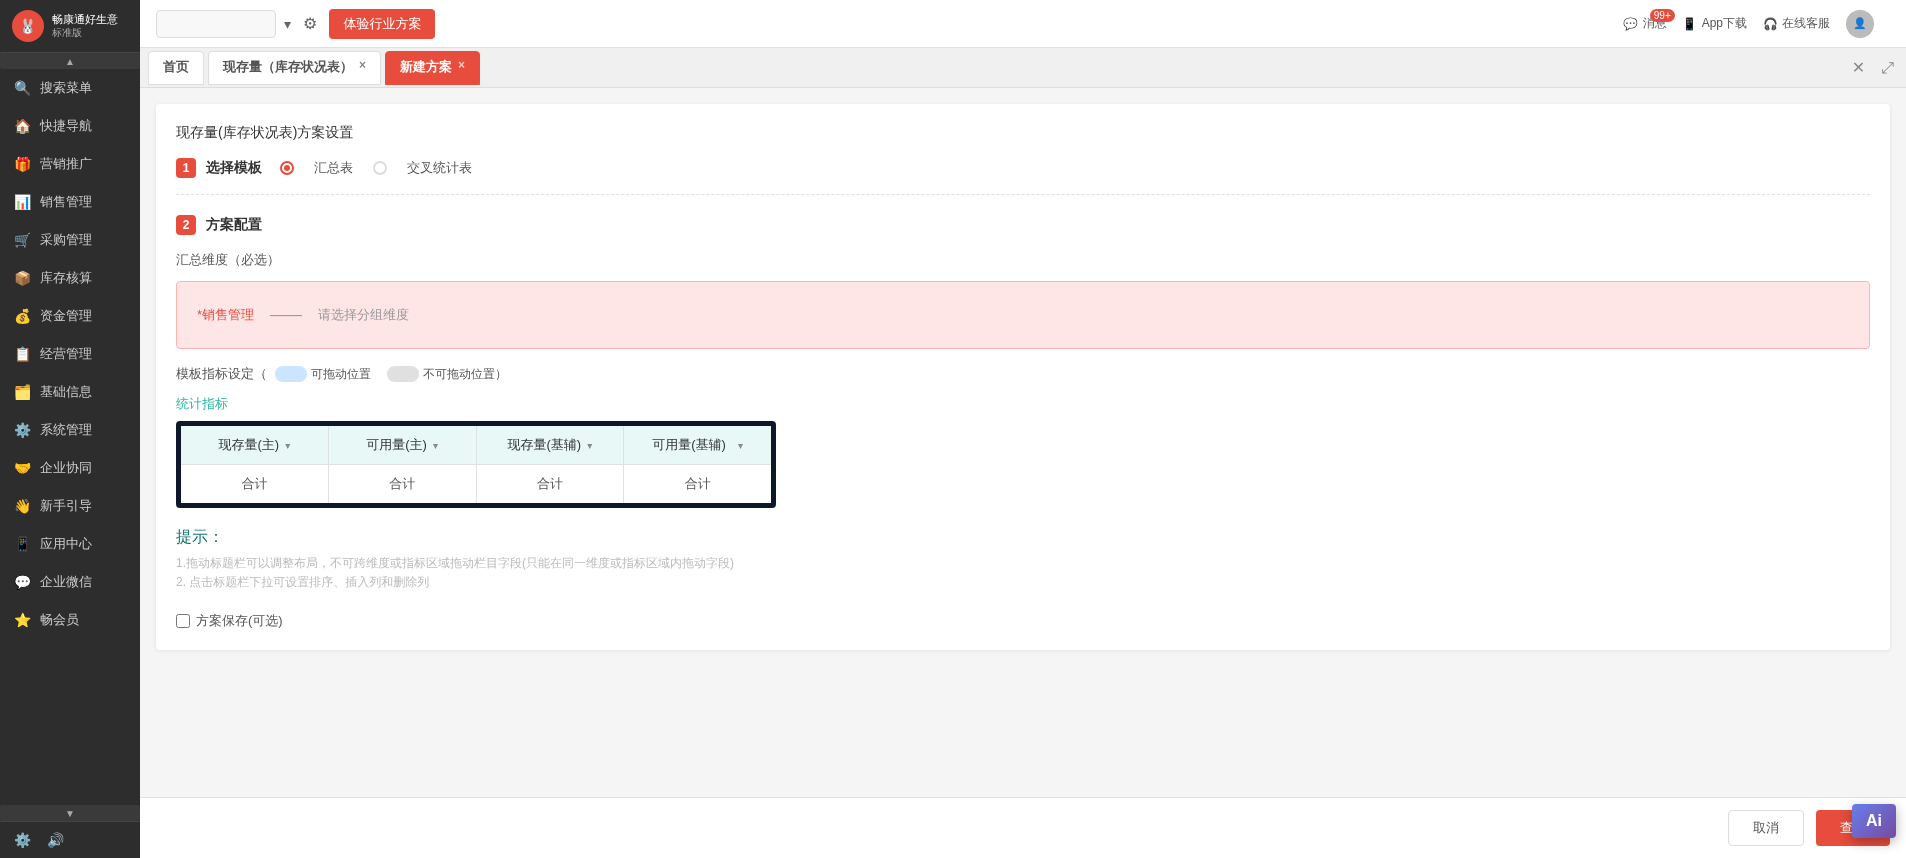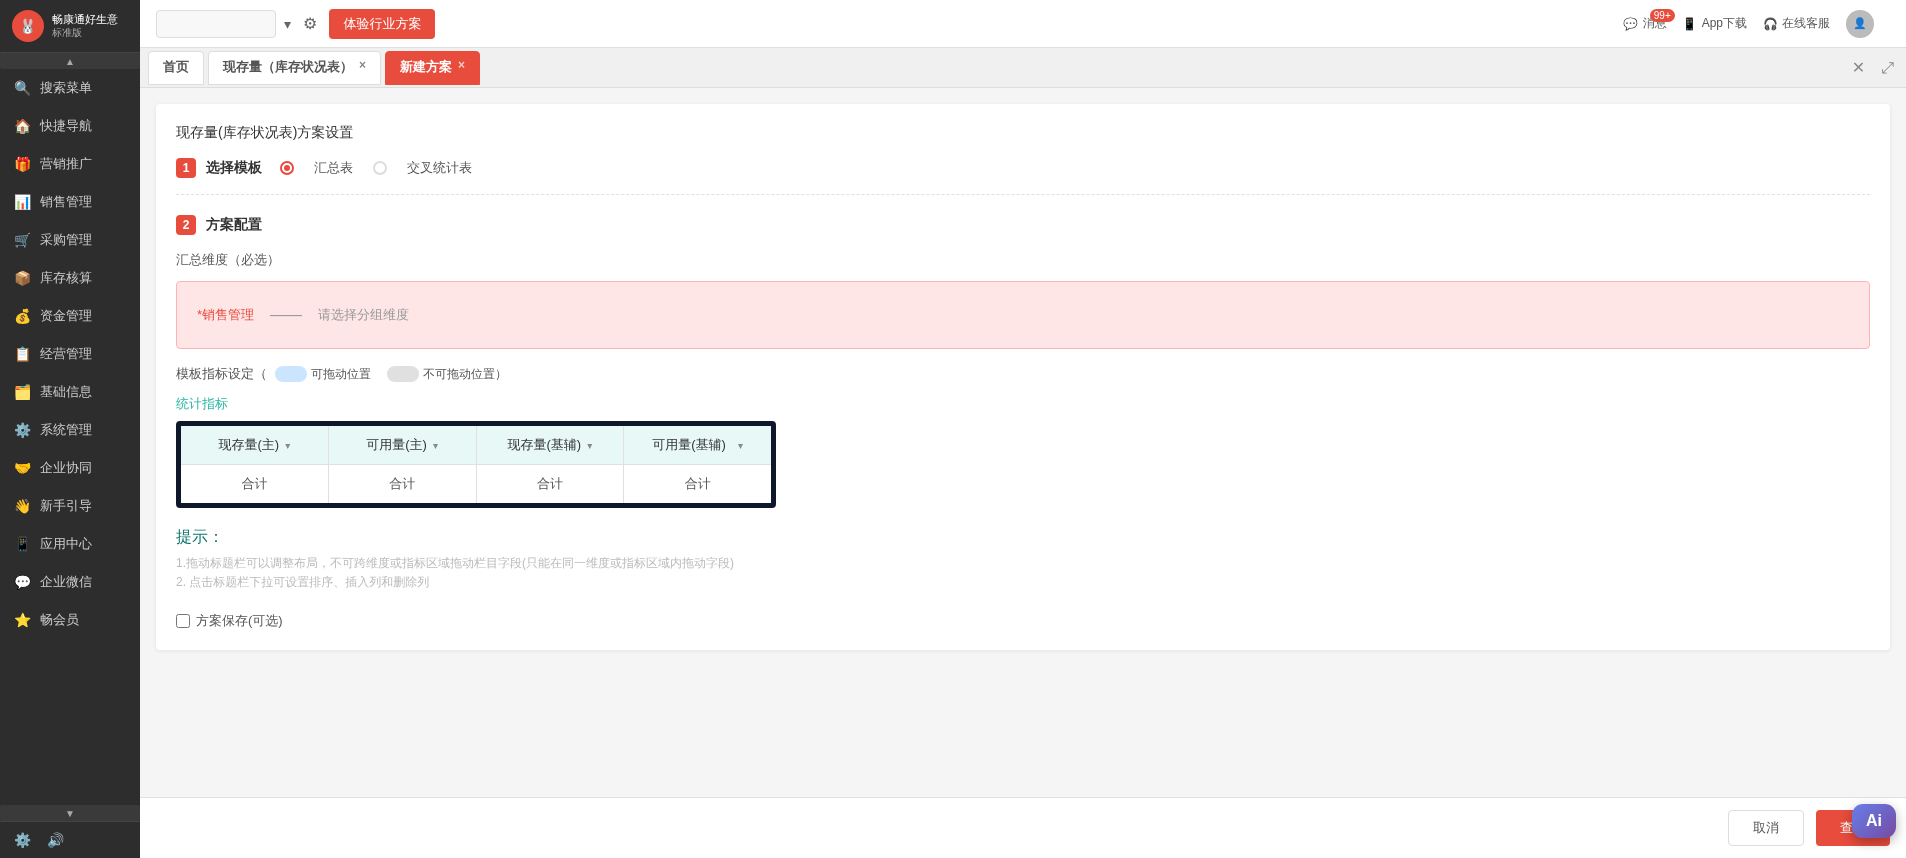--- a/index.html
+++ b/index.html
@@ -452,21 +452,21 @@
       cursor: pointer;
     }
 
     
     .ai-float-btn {
       position: fixed;
       bottom: 20px;
       right: 10px;
       background: linear-gradient(135deg, #667eea 0%, #764ba2 100%);
       color: #fff;
-      border-radius: 11px;
+      border-radius: 4px;
       padding: 8px 14px;
       font-size: 16px;
       font-weight: bold;
       cursor: pointer;
       box-shadow: 0 4px 12px rgba(0,0,0,0.3);
       z-index: 999;
     }
     .sidebar-scroll-btn {
       width: 16px; height: 16px;
       background: #555;

